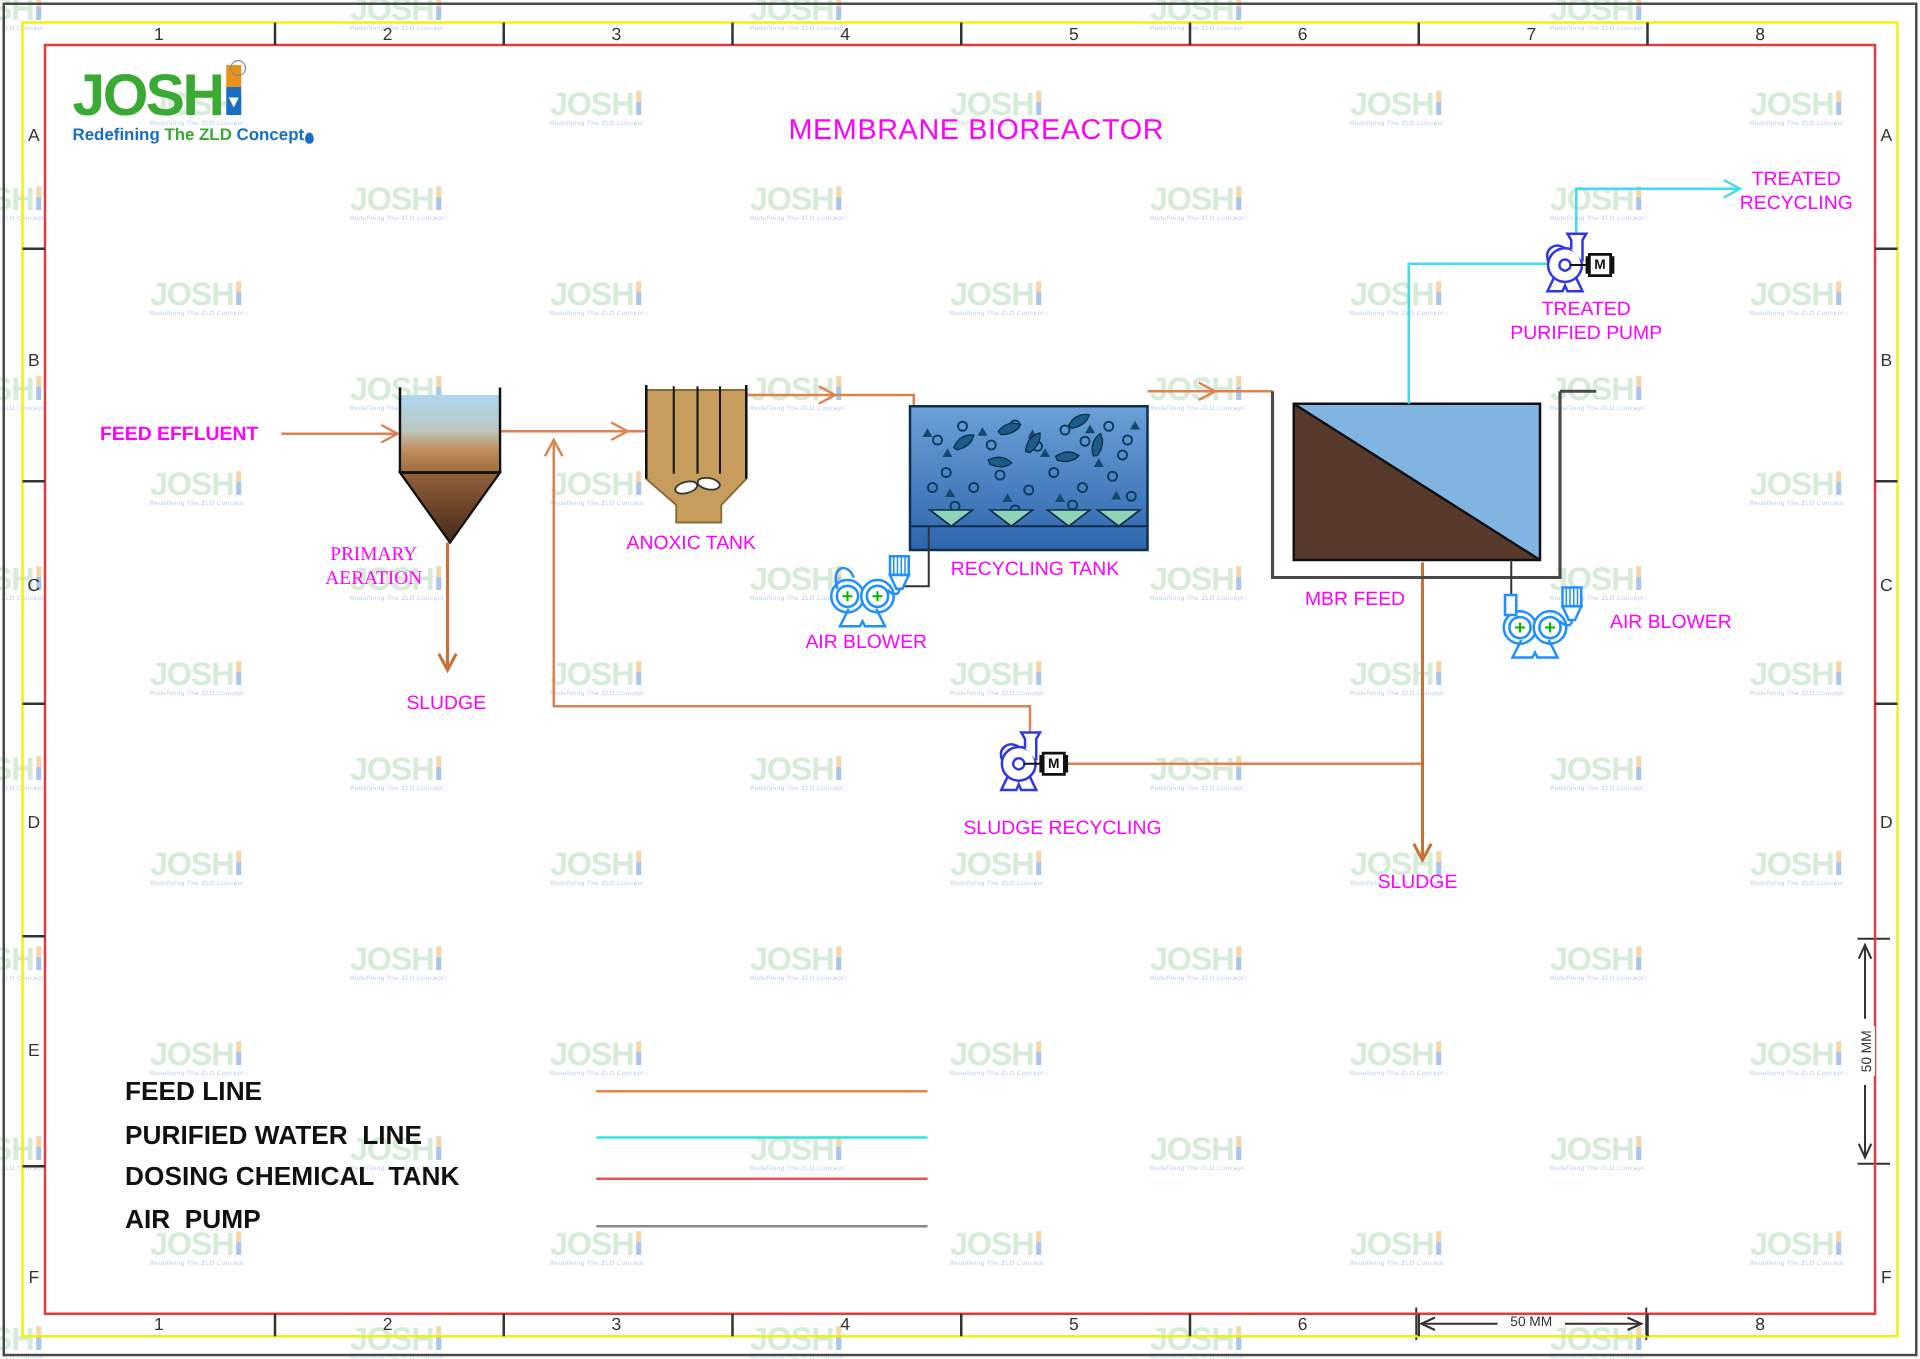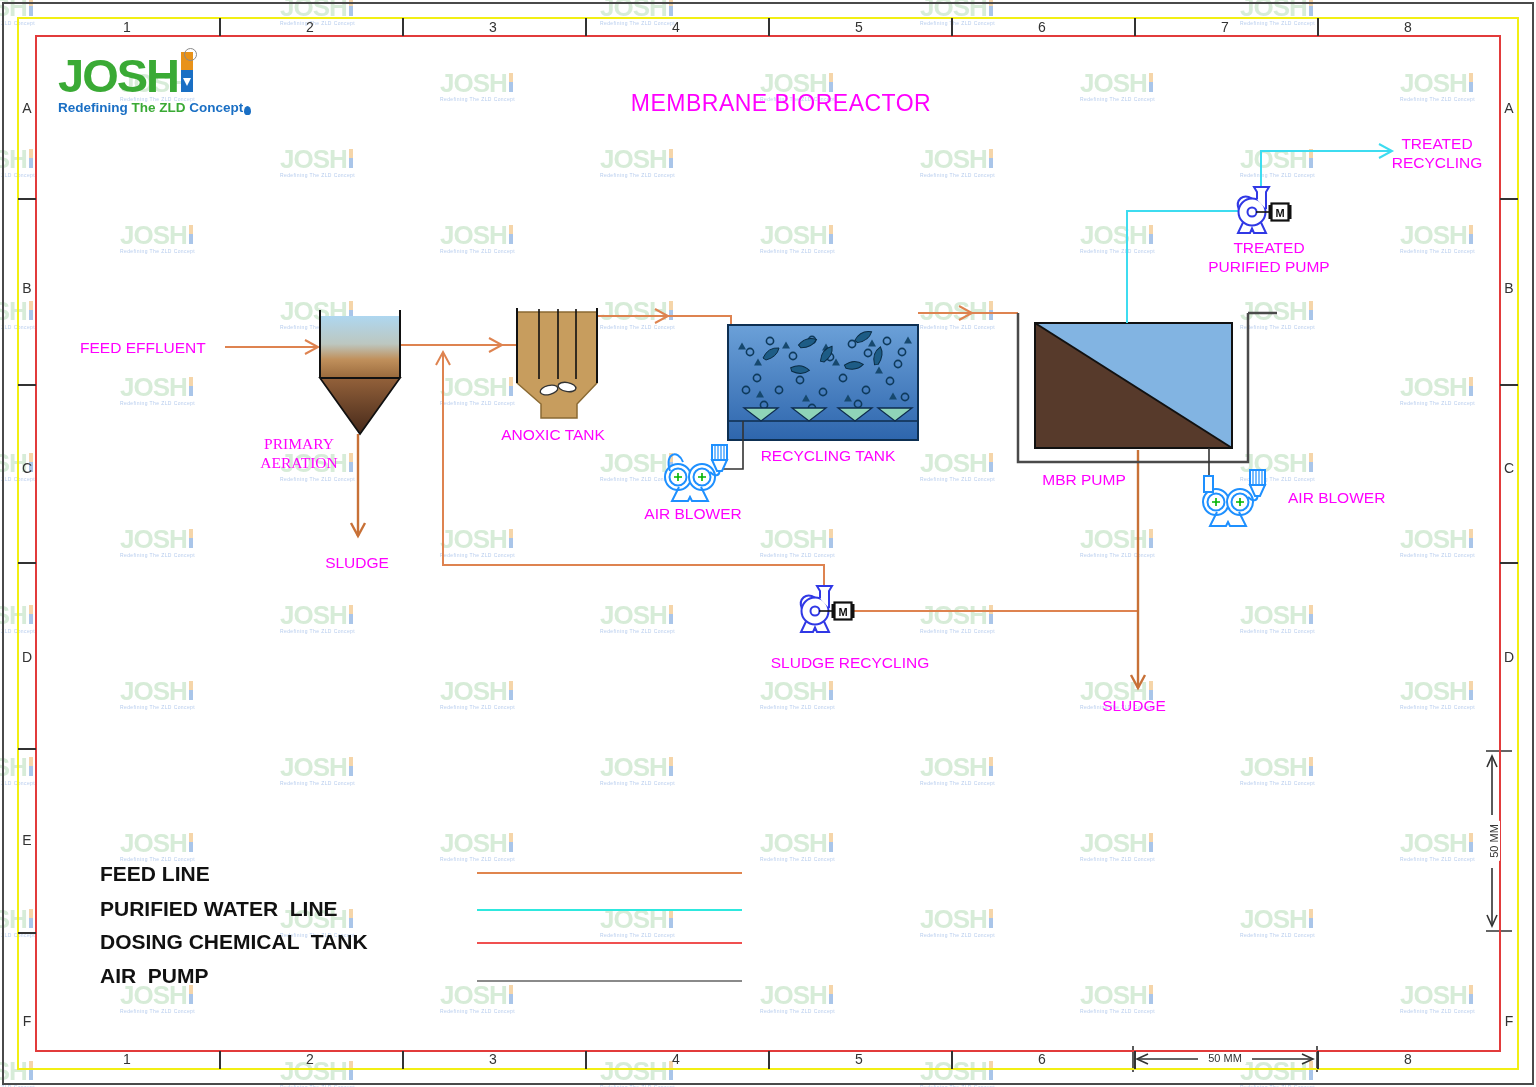--- a/index.html
+++ b/index.html
@@ -369,30 +369,30 @@
       <div class="ruler-tick" style="left: 1500px; top: 562px; width: 18px; height: 1.6px;"></div>
     </div>
 
   <div id="logo">
     <div id="logo-word"><span>JOSH</span><span id="logo-ibar"><span class="arr"></span><span id="logo-tm"></span></span></div>
     <div id="logo-tag"><span class="tag-blue">Redefining </span><span class="tag-green">The ZLD </span><span class="tag-blue">Concept</span><span id="logo-drop"></span></div>
   </div>
 
   <div id="title">MEMBRANE BIOREACTOR</div>
 
-  <div class="lbl" style="left:80px;top:338px;">FEED EFFLUENT</div>
+  <div class="lbl" style="left:80px;top:338px;font-weight:bold;">FEED EFFLUENT</div>
   <div class="lbl center" style="left:299px;top:434px;font-family:Liberation Serif, serif;">
     <div>PRIMARY</div>
     <div>AERATION</div>
   </div>
   <div class="lbl center" style="left:357px;top:553px;">SLUDGE</div>
   <div class="lbl center" style="left:553px;top:425px;">ANOXIC TANK</div>
   <div class="lbl center" style="left:828px;top:446px;">RECYCLING TANK</div>
   <div class="lbl center" style="left:693px;top:504px;">AIR BLOWER</div>
-  <div class="lbl center" style="left:1084px;top:470px;">MBR PUMP</div>
+  <div class="lbl center" style="left:1084px;top:470px;">MBR FEED</div>
   <div class="lbl" style="left:1288px;top:488px;">AIR BLOWER</div>
   <div class="lbl center" style="left:850px;top:653px;">SLUDGE RECYCLING</div>
   <div class="lbl center" style="left:1134px;top:696px;">SLUDGE</div>
   <div class="lbl center" style="left:1437px;top:134px;">
     <div>TREATED</div>
     <div>RECYCLING</div>
   </div>
   <div class="lbl center" style="left:1269px;top:238px;">
     <div>TREATED</div>
     <div>PURIFIED PUMP</div>

